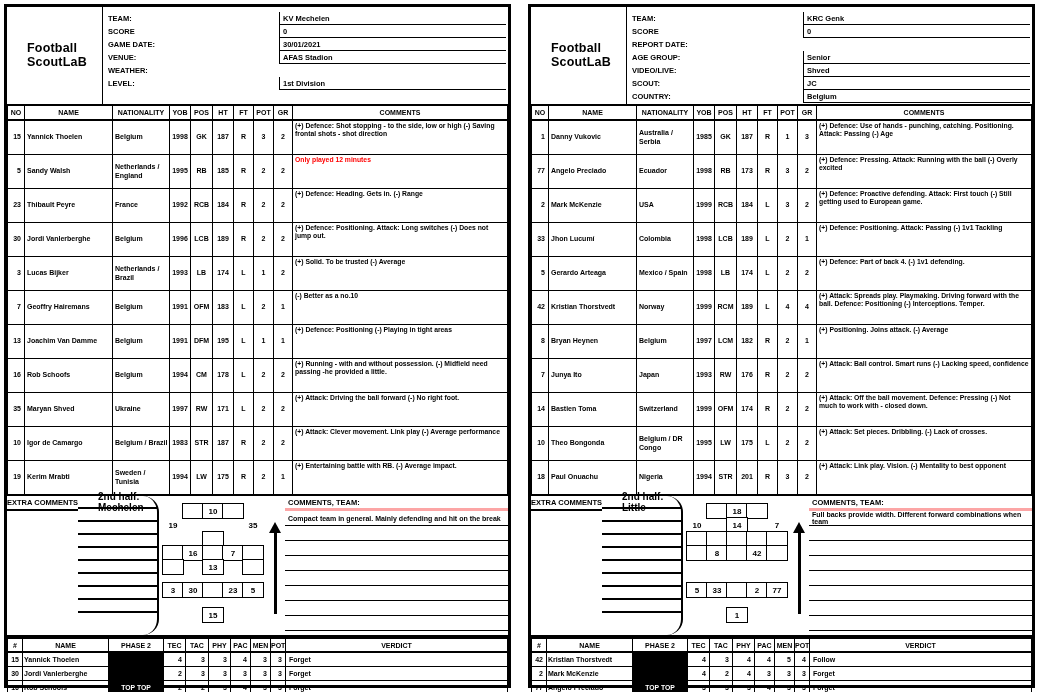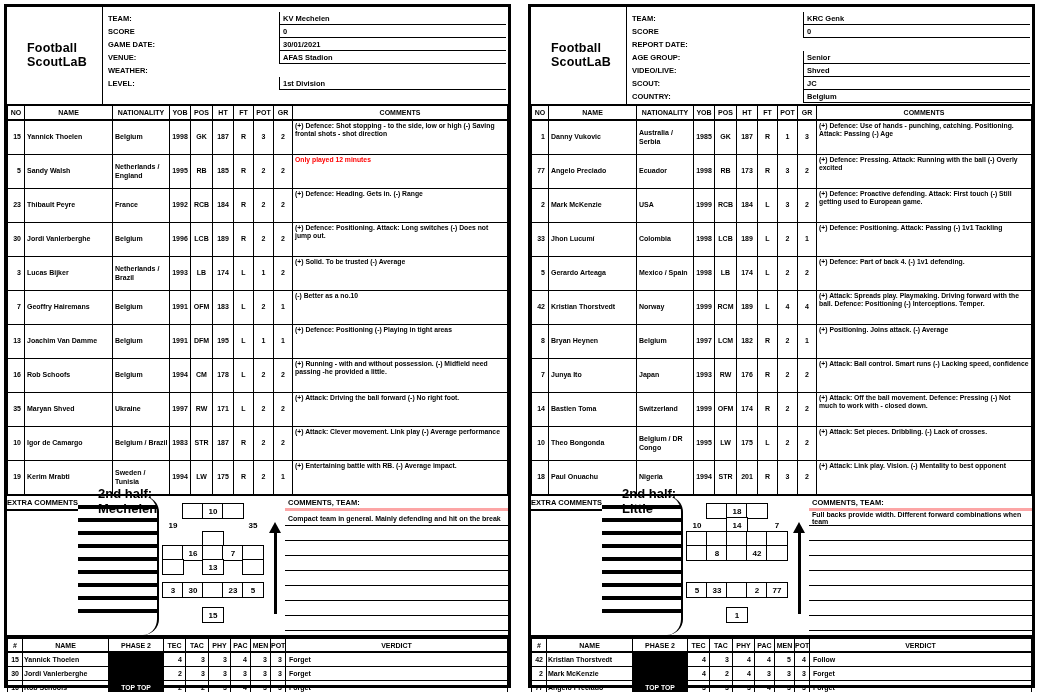--- a/index.html
+++ b/index.html
@@ -24,21 +24,21 @@
   td.c-name{padding-left:2px;}
   td.c-nat{padding-left:2px;}
   td.c-mid{text-align:center;}
   td.c-comment{font-size:6.8px;vertical-align:top;padding:1px 2px;line-height:1.2;}
   td.c-comment[data-red="1"]{color:#ff0000;}
 
   
   .mid{height:141px;display:flex;border-bottom:2.5px solid #000;box-sizing:border-box;flex:none;}
   .extra{width:152px;border-right:2.5px solid #000;box-sizing:border-box;display:flex;flex-direction:row;border-radius:16px;}
   .xtitle{height:13px;border-bottom:2px solid #000;font-size:7.5px;font-weight:bold;text-align:center;display:flex;align-items:center;justify-content:center;flex:none;}
-  .xrow{height:13px;border-bottom:4px solid #000000;font-size:13px;font-weight:bold;padding-left:20px;display:flex;align-items:center;box-sizing:border-box;flex:none;}
+  .xrow{height:13px;border-bottom:2px solid #000000;font-size:10px;font-weight:bold;padding-left:20px;display:flex;align-items:center;box-sizing:border-box;flex:none;}
   .form{width:126px;position:relative;box-sizing:border-box;padding-top:8px;}
   .fgrid{display:grid;grid-template-columns:repeat(5,20px);grid-template-rows:14px 14px 14px 14px 14px 9px 14px 11px 14px;margin-left:4px;}
   .fcell{display:flex;align-items:center;justify-content:center;font-size:8px;font-weight:bold;}
   .fcell[data-box="1"]{border:1.5px solid #000;margin:-0.75px;background:#fff;}
   .fgrid [data-r="1"]{grid-row:1}.fgrid [data-r="2"]{grid-row:2}.fgrid [data-r="3"]{grid-row:3}
   .fgrid [data-r="4"]{grid-row:4}.fgrid [data-r="5"]{grid-row:5}
   .fgrid [data-r="7"]{grid-row:7}.fgrid [data-r="9"]{grid-row:9}
   .fgrid [data-c="1"]{grid-column:1}.fgrid [data-c="2"]{grid-column:2}.fgrid [data-c="3"]{grid-column:3}
   .fgrid [data-c="4"]{grid-column:4}.fgrid [data-c="5"]{grid-column:5}
   .arrow{position:absolute;right:3px;top:26px;width:13px;height:92px;}

